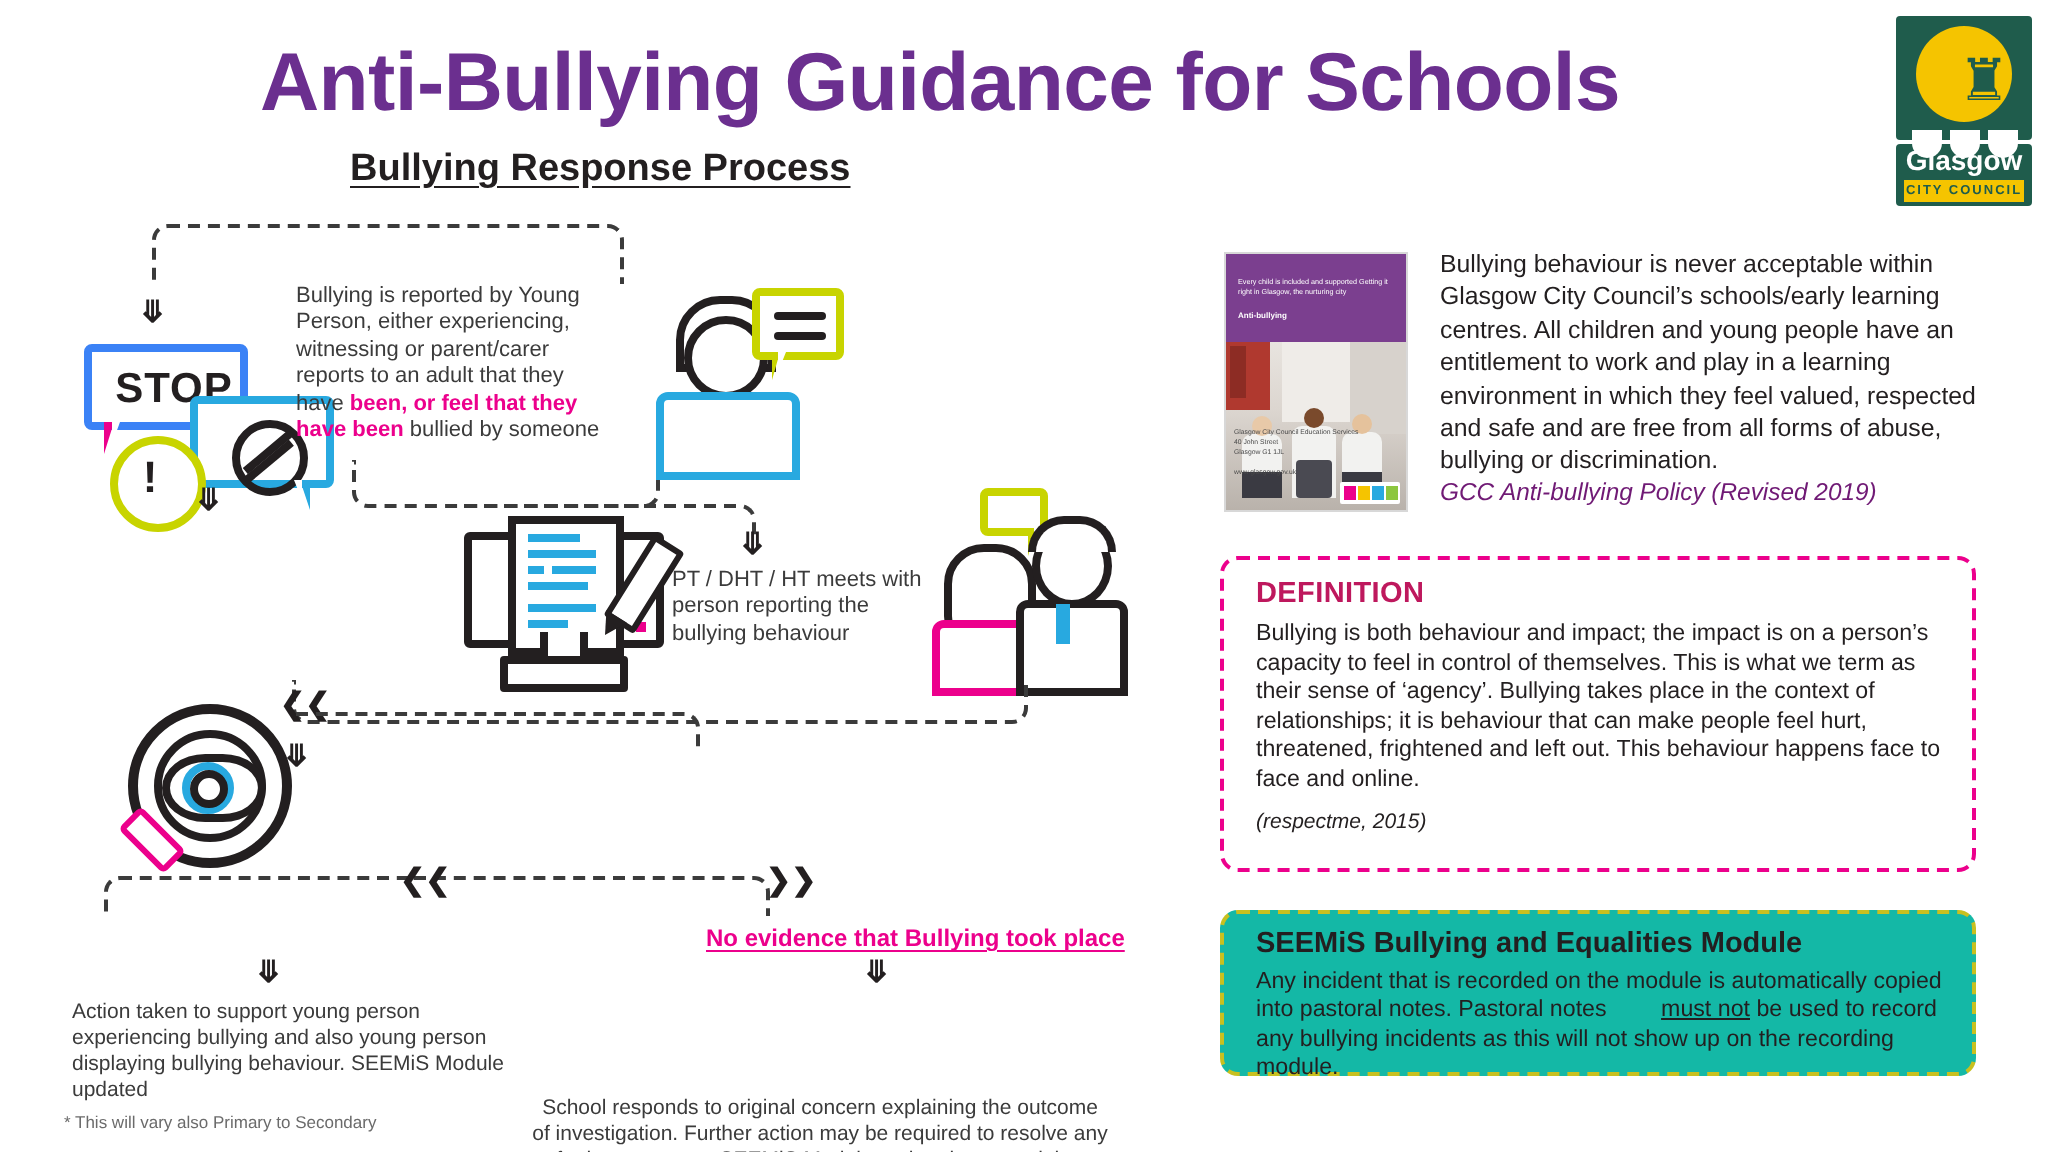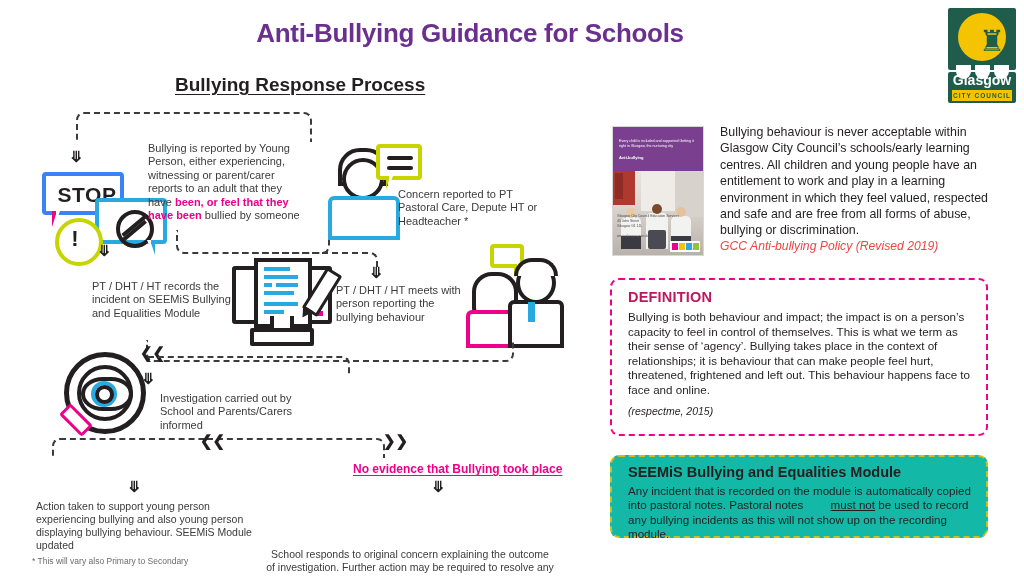--- a/index.html
+++ b/index.html
@@ -6,21 +6,21 @@
   body{
     width:1024px;height:576px;background:#ffffff;
     font-family:"Liberation Sans", sans-serif;
     color:#231f20;overflow:hidden;position:relative;
   }
   .page{position:relative;width:1024px;height:576px;}
 
   
   .title{
     position:absolute;left:0;top:18px;width:940px;text-align:center;
-    font-size:26px;font-weight:bold;color:#6b2f8f;letter-spacing:-0.3px;
+    font-size:41px;font-weight:bold;color:#6b2f8f;letter-spacing:-0.3px;
   }
 
   
   .gcc-logo{position:absolute;left:948px;top:8px;width:68px;height:95px;}
   .gcc-top{position:absolute;left:0;top:0;width:68px;height:62px;background:#1f5c4c;border-radius:2px;}
   .gcc-circle{position:absolute;left:10px;top:5px;width:48px;height:48px;border-radius:50%;background:#f5c400;}
   .gcc-crest{position:absolute;left:19px;top:9px;width:30px;height:38px;color:#1f5c4c;font-size:29px;line-height:38px;text-align:center;}
   .gcc-bot{position:absolute;left:0;top:64px;width:68px;height:31px;background:#1f5c4c;border-radius:2px;}
   .gcc-scallop{position:absolute;top:-7px;left:8px;width:52px;height:14px;}
   .gcc-scallop span{position:absolute;top:0;width:15px;height:14px;background:#ffffff;border-radius:0 0 9px 9px;}
@@ -100,21 +100,21 @@
   .cover-t1{position:absolute;left:6px;top:12px;width:78px;font-size:3.6px;line-height:5.2px;color:#fff;}
   .cover-t2{position:absolute;left:6px;top:28px;font-size:4px;font-weight:bold;color:#fff;}
   .cover-photo{position:absolute;left:0;top:44px;width:90px;height:84px;background:
       linear-gradient(180deg,#e8e4df 0%,#dcd6d0 40%,#b9b2ab 100%);}
   .kid{position:absolute;bottom:6px;border-radius:5px 5px 0 0;}
   .kid .hd{position:absolute;left:50%;top:-9px;margin-left:-5px;width:10px;height:10px;border-radius:50%;}
   .cover-badge{position:absolute;right:3px;bottom:3px;width:30px;height:11px;background:#fff;border-radius:1px;}
   .cover-badge i{position:absolute;top:2px;width:6px;height:7px;display:block;}
   .cover-txt{position:absolute;left:4px;bottom:16px;font-size:3.4px;line-height:5px;color:#4a4a4a;}
   .policy-text{position:absolute;left:108px;top:-2px;width:286px;font-size:12.4px;line-height:16.4px;color:#231f20;}
-  .policy-cite{position:absolute;left:108px;top:113px;font-size:12.2px;font-style:italic;color:#ef4444;text-align:right;}
+  .policy-cite{position:absolute;left:108px;top:113px;font-size:12.2px;font-style:italic;color:#701a75;text-align:right;}
 
   .defbox{position:absolute;left:610px;top:278px;width:378px;height:158px;
     border:2px dashed #ec008c;border-radius:9px;background:#fff;box-sizing:border-box;}
   .defbox h3{margin:0;position:absolute;left:16px;top:9px;font-size:14.5px;font-weight:bold;color:#be185d;letter-spacing:.2px;}
   .def-body{position:absolute;left:16px;top:30px;width:348px;font-size:11.6px;line-height:14.6px;color:#231f20;}
   .def-cite{position:absolute;left:16px;top:125px;font-size:10.5px;font-style:italic;color:#231f20;}
 
   .rm-logo{position:absolute;right:6px;bottom:8px;width:86px;height:52px;}
   .rm-mark{position:absolute;left:26px;top:-2px;width:34px;height:32px;}
   .rm-c1{position:absolute;left:0;top:0;width:32px;height:30px;border-radius:50%;background:#ec008c;}
@@ -187,26 +187,24 @@
     <div class="p-head" style="left:16px;top:10px;width:34px;height:34px;"></div>
     <div class="p-body" style="left:2px;top:48px;width:64px;height:36px;"></div>
     <div class="sbub" style="left:50px;top:-4px;width:46px;height:36px;">
       <div class="sline" style="left:7px;top:8px;width:26px;"></div>
       <div class="sline" style="left:7px;top:18px;width:26px;"></div>
       <div class="tail"></div>
         <div class="tail2"></div>
     </div>
   </div>
 
-  <div class="ftext" style="left:398px;top:188px;width:152px;">Concern reported to PT Pastoral Care, Depute HT or Headteacher *</div>
 
   <div class="conn" style="left:150px;top:232px;width:320px;height:20px;"></div>
   <div class="chev" style="left:98px;top:246px;">⤋</div>
 
-  <div class="ftext" style="left:92px;top:280px;width:146px;">PT / DHT / HT records the incident on SEEMiS Bullying and Equalities Module</div>
 
   <div class="monitor">
     <div class="mon-screen">
       <div class="mon-dot"></div>
     </div>
     <div class="mon-doc">
       <div class="l" style="left:6px;top:5px;width:26px;"></div>
       <div class="l" style="left:6px;top:13px;width:34px;"></div>
       <div class="l" style="left:6px;top:21px;width:8px;"></div>
       <div class="l" style="left:18px;top:21px;width:22px;"></div>
@@ -246,21 +244,20 @@
       <div class="eye-out"></div>
       <div class="eye-iris"></div>
       <div class="eye-pup"></div>
     </div>
     <div class="m-handle"></div>
   </div>
 
   <div class="conn" style="left:148px;top:356px;width:200px;height:18px;border-top-width:2px;border-right-width:2px;border-radius:0 8px 0 0;"></div>
   <div class="chev" style="left:142px;top:374px;">⤋</div>
 
-  <div class="ftext" style="left:160px;top:392px;width:150px;">Investigation carried out by School and Parents/Carers informed</div>
 
   <div class="conn" style="left:52px;top:438px;width:155px;height:18px;border-top-width:2px;border-left-width:2px;border-radius:8px 0 0 0;"></div>
   <div class="conn" style="left:207px;top:438px;width:176px;height:18px;border-top-width:2px;border-right-width:2px;border-radius:0 8px 0 0;"></div>
   <div class="chev" style="left:200px;top:436px;">❮❮</div>
   <div class="chev" style="left:383px;top:436px;">❯❯</div>
 
   <div class="chev" style="left:128px;top:482px;">⤋</div>
   <div class="branch-body" style="left:36px;top:500px;width:218px;">Action taken to support young person experiencing bullying and also young person displaying bullying behaviour. SEEMiS Module updated</div>
 
   <div class="branch-lbl branch-pink" style="left:332px;top:462px;">No evidence that Bullying took place</div>

